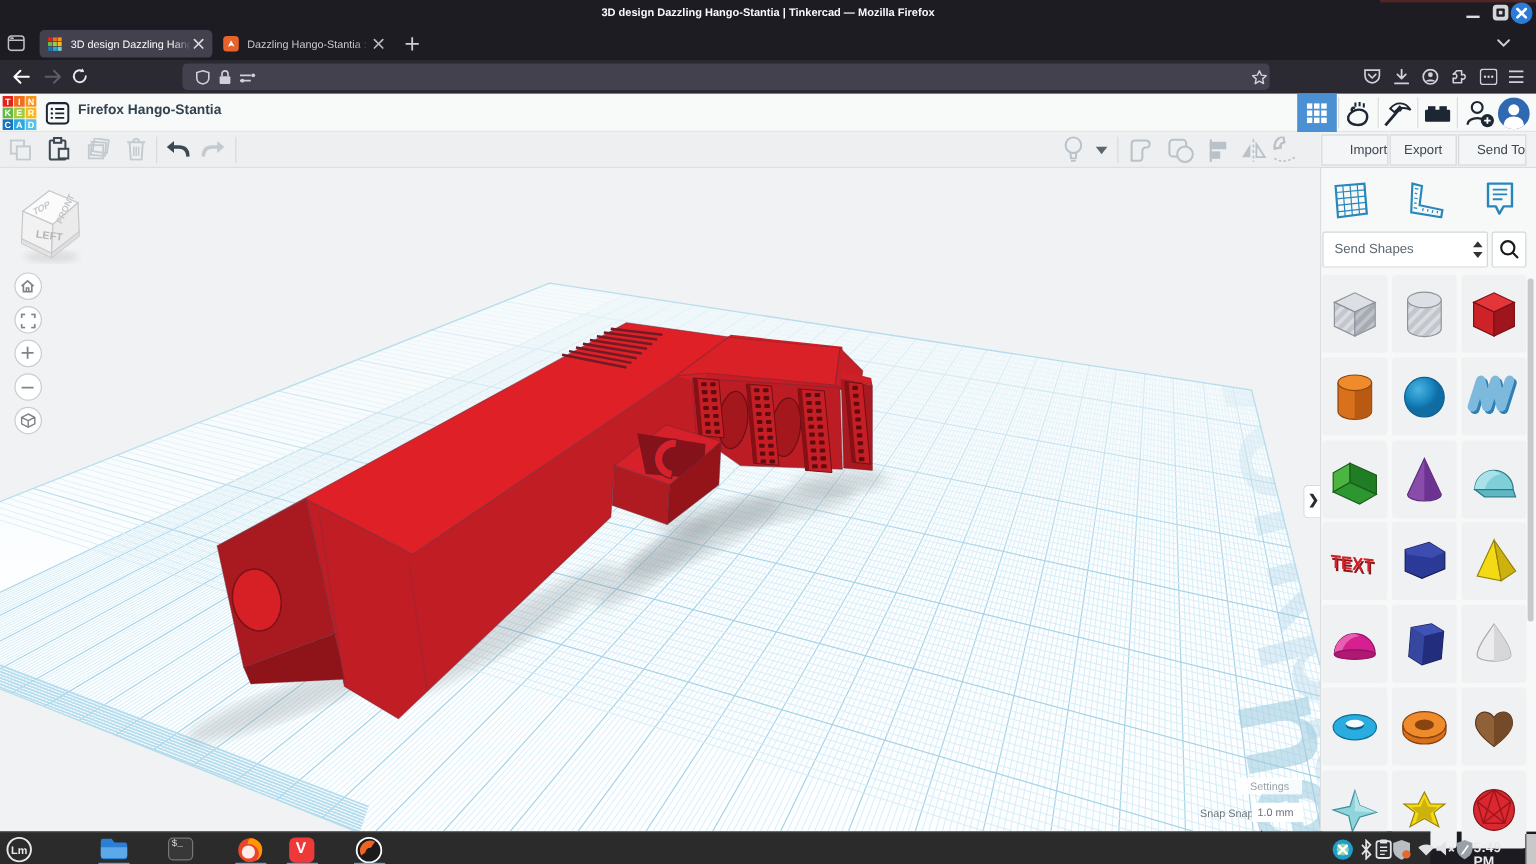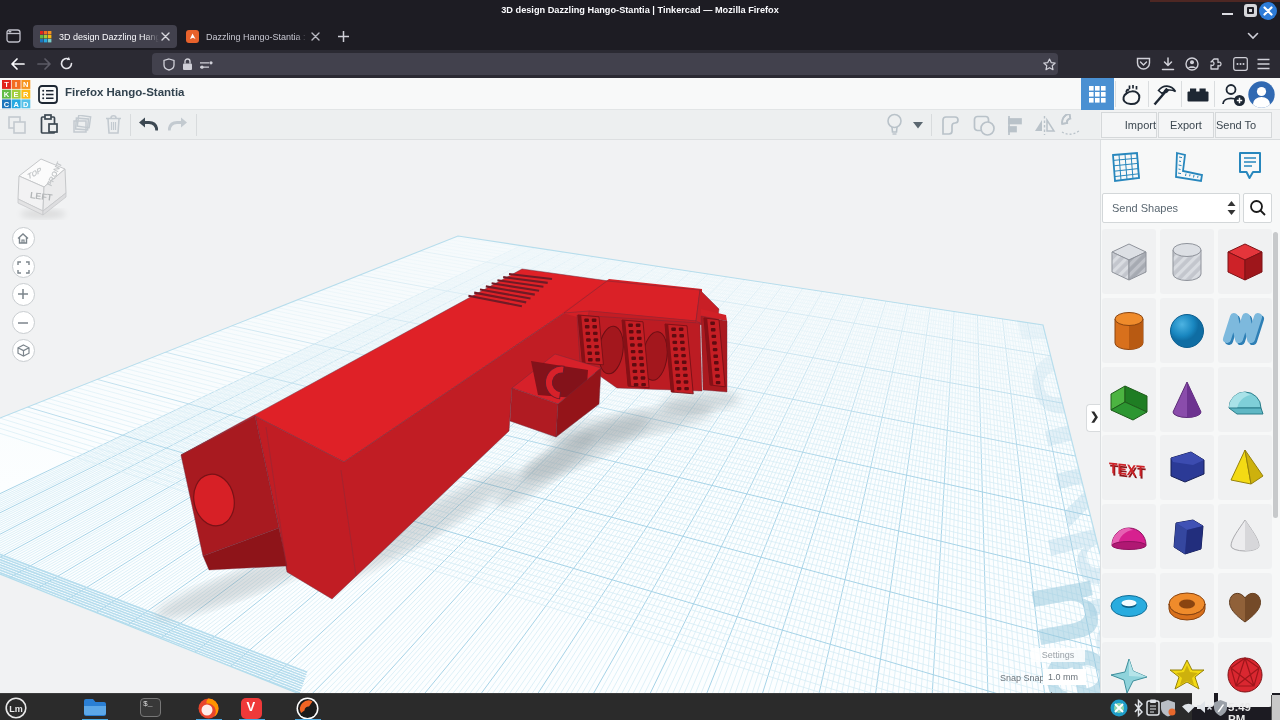--- a/index.html
+++ b/index.html
@@ -836,21 +836,21 @@
   </svg>
 <svg class="abs" style="left:1058px;top:114px" width="25" height="23" fill="none" stroke="#b9c2c9" stroke-width="1.7">
     <path d="M5 2 C1.5 5.5 1.5 11 5 14.5 L8.5 11 C6.5 9 6.5 7.5 8.5 5.5 Z" transform="rotate(35 12 11)"></path>
     <path d="M14 2 C17.5 5.5 17.5 11 14 14.5 L10.5 11 C12.5 9 12.5 7.5 10.5 5.5 Z" transform="rotate(35 12 11) scale(-1 1) translate(-19 0)"></path>
     <path d="M4 18 Q12 23 21 17" stroke-dasharray="2 2" stroke-width="1.3"></path>
   </svg>
 <div class="abs" style="left:1100px;top:110px;width:180px;height:583px;background:#f7f8f8;border-left:1px solid #dcdfe1"></div>
 <div class="abs" style="left:1100px;top:110px;width:180px;height:30px;background:#f1f2f3;border-bottom:1px solid #d9dcde"></div>
 <div class="abs" style="left:1101px;top:112px;width:56px;height:26px;background:#f4f5f6;border:1px solid #d5d8da;color:#3c4750;font-size:11px;text-align:right;line-height:24px">Import</div>
 <div class="abs" style="left:1158px;top:112px;width:56px;height:26px;background:#f4f5f6;border:1px solid #d5d8da;color:#3c4750;font-size:11px;text-align:center;line-height:24px">Export</div>
-<div class="abs" style="left:1215px;top:112px;width:57px;height:26px;background:#f4f5f6;border:1px solid #d5d8da;color:#3c4750;font-size:11px;text-align:left;line-height:24px">Send To</div>
+<div class="abs" style="left:1215px;top:112px;width:57px;height:26px;background:#f4f5f6;border:1px solid #d5d8da;color:#3c4750;font-size:11px;text-align:right;line-height:24px">Send To</div>
 <svg class="abs" style="left:1111px;top:151px" width="30" height="32" fill="none" stroke="#2787bd" stroke-width="1.8">
     <polygon points="2,4 26,2 28,27 4,30"></polygon>
     <path d="M8,3.6 L10,29.4" stroke-width="1"></path>
     <path d="M2.4,9.4 L26.4,7.2" stroke-width="1"></path>
     <path d="M14,3.2 L16,28.8" stroke-width="1"></path>
     <path d="M2.8,14.8 L26.8,12.4" stroke-width="1"></path>
     <path d="M20,2.8 L22,28.2" stroke-width="1"></path>
     <path d="M3.2,20.200000000000003 L27.2,17.6" stroke-width="1"></path>
     <path d="M26,2.4 L28,27.6" stroke-width="1"></path>
     <path d="M3.6,25.6 L27.6,22.8" stroke-width="1"></path>

